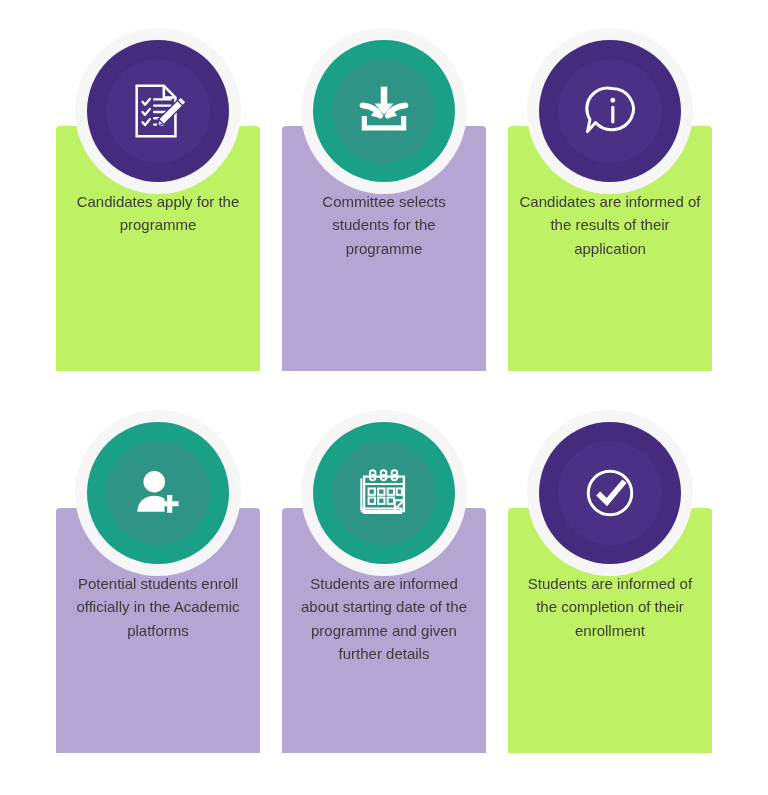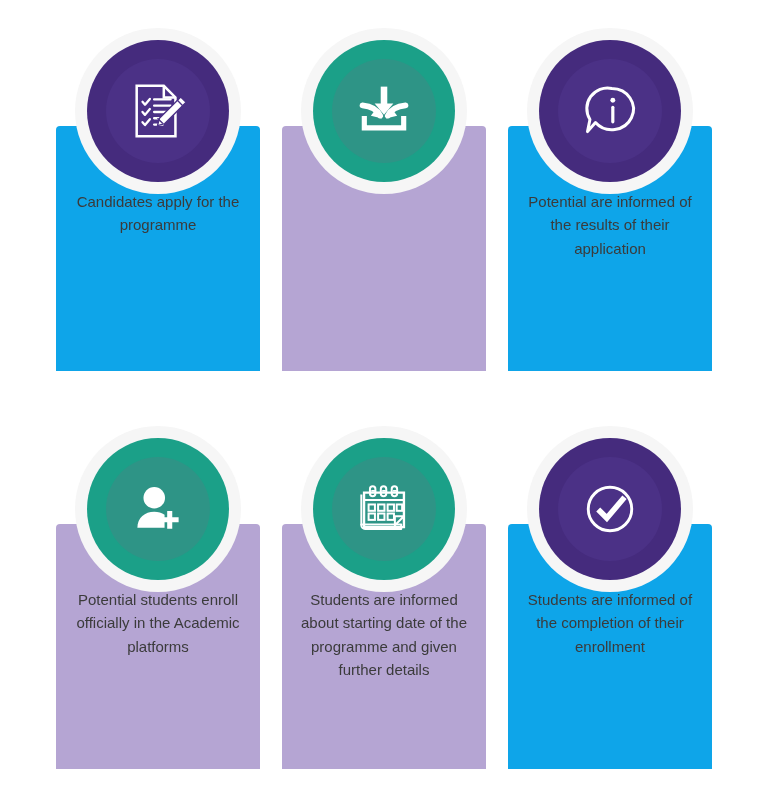--- a/index.html
+++ b/index.html
@@ -21,41 +21,41 @@
   }
   .row {
     position: absolute;
     left: 0;
     width: 768px;
     display: flex;
     justify-content: center;
     gap: 22px;
   }
   #row-1 { top: 28px; }
-  #row-2 { top: 426px; }
+  #row-2 { top: 410px; }
 
   .step-card {
     position: relative;
     width: 204px;
     height: 343px;
   }
 
   
   .panel {
     position: absolute;
     left: 0;
     top: 98px;
     width: 204px;
     height: 245px;
     border-radius: 4px 4px 0 0;
     box-sizing: border-box;
     padding: 0 10px;
     text-align: center;
   }
-  .panel.teal  { background: #0ea5e9; }
+  .panel.teal  { background: #bef264; }
   .panel.lilac { background: #b5a5d3; }
 
   .step-title {
     margin: 0;
     padding-top: 28px;
     font-size: 17.5px;
     font-weight: bold;
     letter-spacing: 0.6px;
     color: #2d2d2d;
     font-family: "Liberation Sans", sans-serif;
@@ -139,20 +139,21 @@
               </svg>
             </span>
           </div>
         </div>
       </div>
     </div>
 
     <div class="step-card">
       <div class="panel lilac">
         <p class="step-title">STEP 2</p>
+        <p class="step-desc">Committee selects students for the programme</p>
       </div>
       <div class="badge">
         <div class="badge-outer teal">
           <div class="badge-inner teal">
             <span>
               <svg class="icon-svg" width="60" height="60" viewBox="0 0 64 64" aria-hidden="true">
                 <path d="M32 6 v22" stroke="#ffffff" stroke-width="7" stroke-linecap="butt"></path>
                 <path d="M32 36 l-10 -12 h20 Z" fill="#ffffff"></path>
                 <path d="M9 26 c10 1 16 5 19 11" fill="none" stroke="#ffffff" stroke-width="6" stroke-linecap="round"></path>
                 <path d="M30 40 l-12 -3 6 -8 Z" fill="#ffffff"></path>
@@ -162,21 +163,21 @@
               </svg>
             </span>
           </div>
         </div>
       </div>
     </div>
 
     <div class="step-card">
       <div class="panel teal">
         <p class="step-title">STEP 3</p>
-        <p class="step-desc">Potential are informed of the results of their application</p>
+        <p class="step-desc">Candidates are informed of the results of their application</p>
       </div>
       <div class="badge">
         <div class="badge-outer purple">
           <div class="badge-inner purple">
             <span>
               <svg class="icon-svg" width="60" height="60" viewBox="0 0 64 64" aria-hidden="true">
                 <path d="M34 8 a23 22 0 1 1 -17.5 36.3 l-8.5 9.7 2.6 -12.9 A22 22 0 0 1 34 8 Z" fill="none" stroke="#ffffff" stroke-width="3.2" stroke-linejoin="round"></path>
                 <circle cx="35" cy="20.5" r="2.6" fill="#ffffff"></circle>
                 <path d="M35 28 v15.5" stroke="#ffffff" stroke-width="3.4" stroke-linecap="round"></path>
               </svg>

